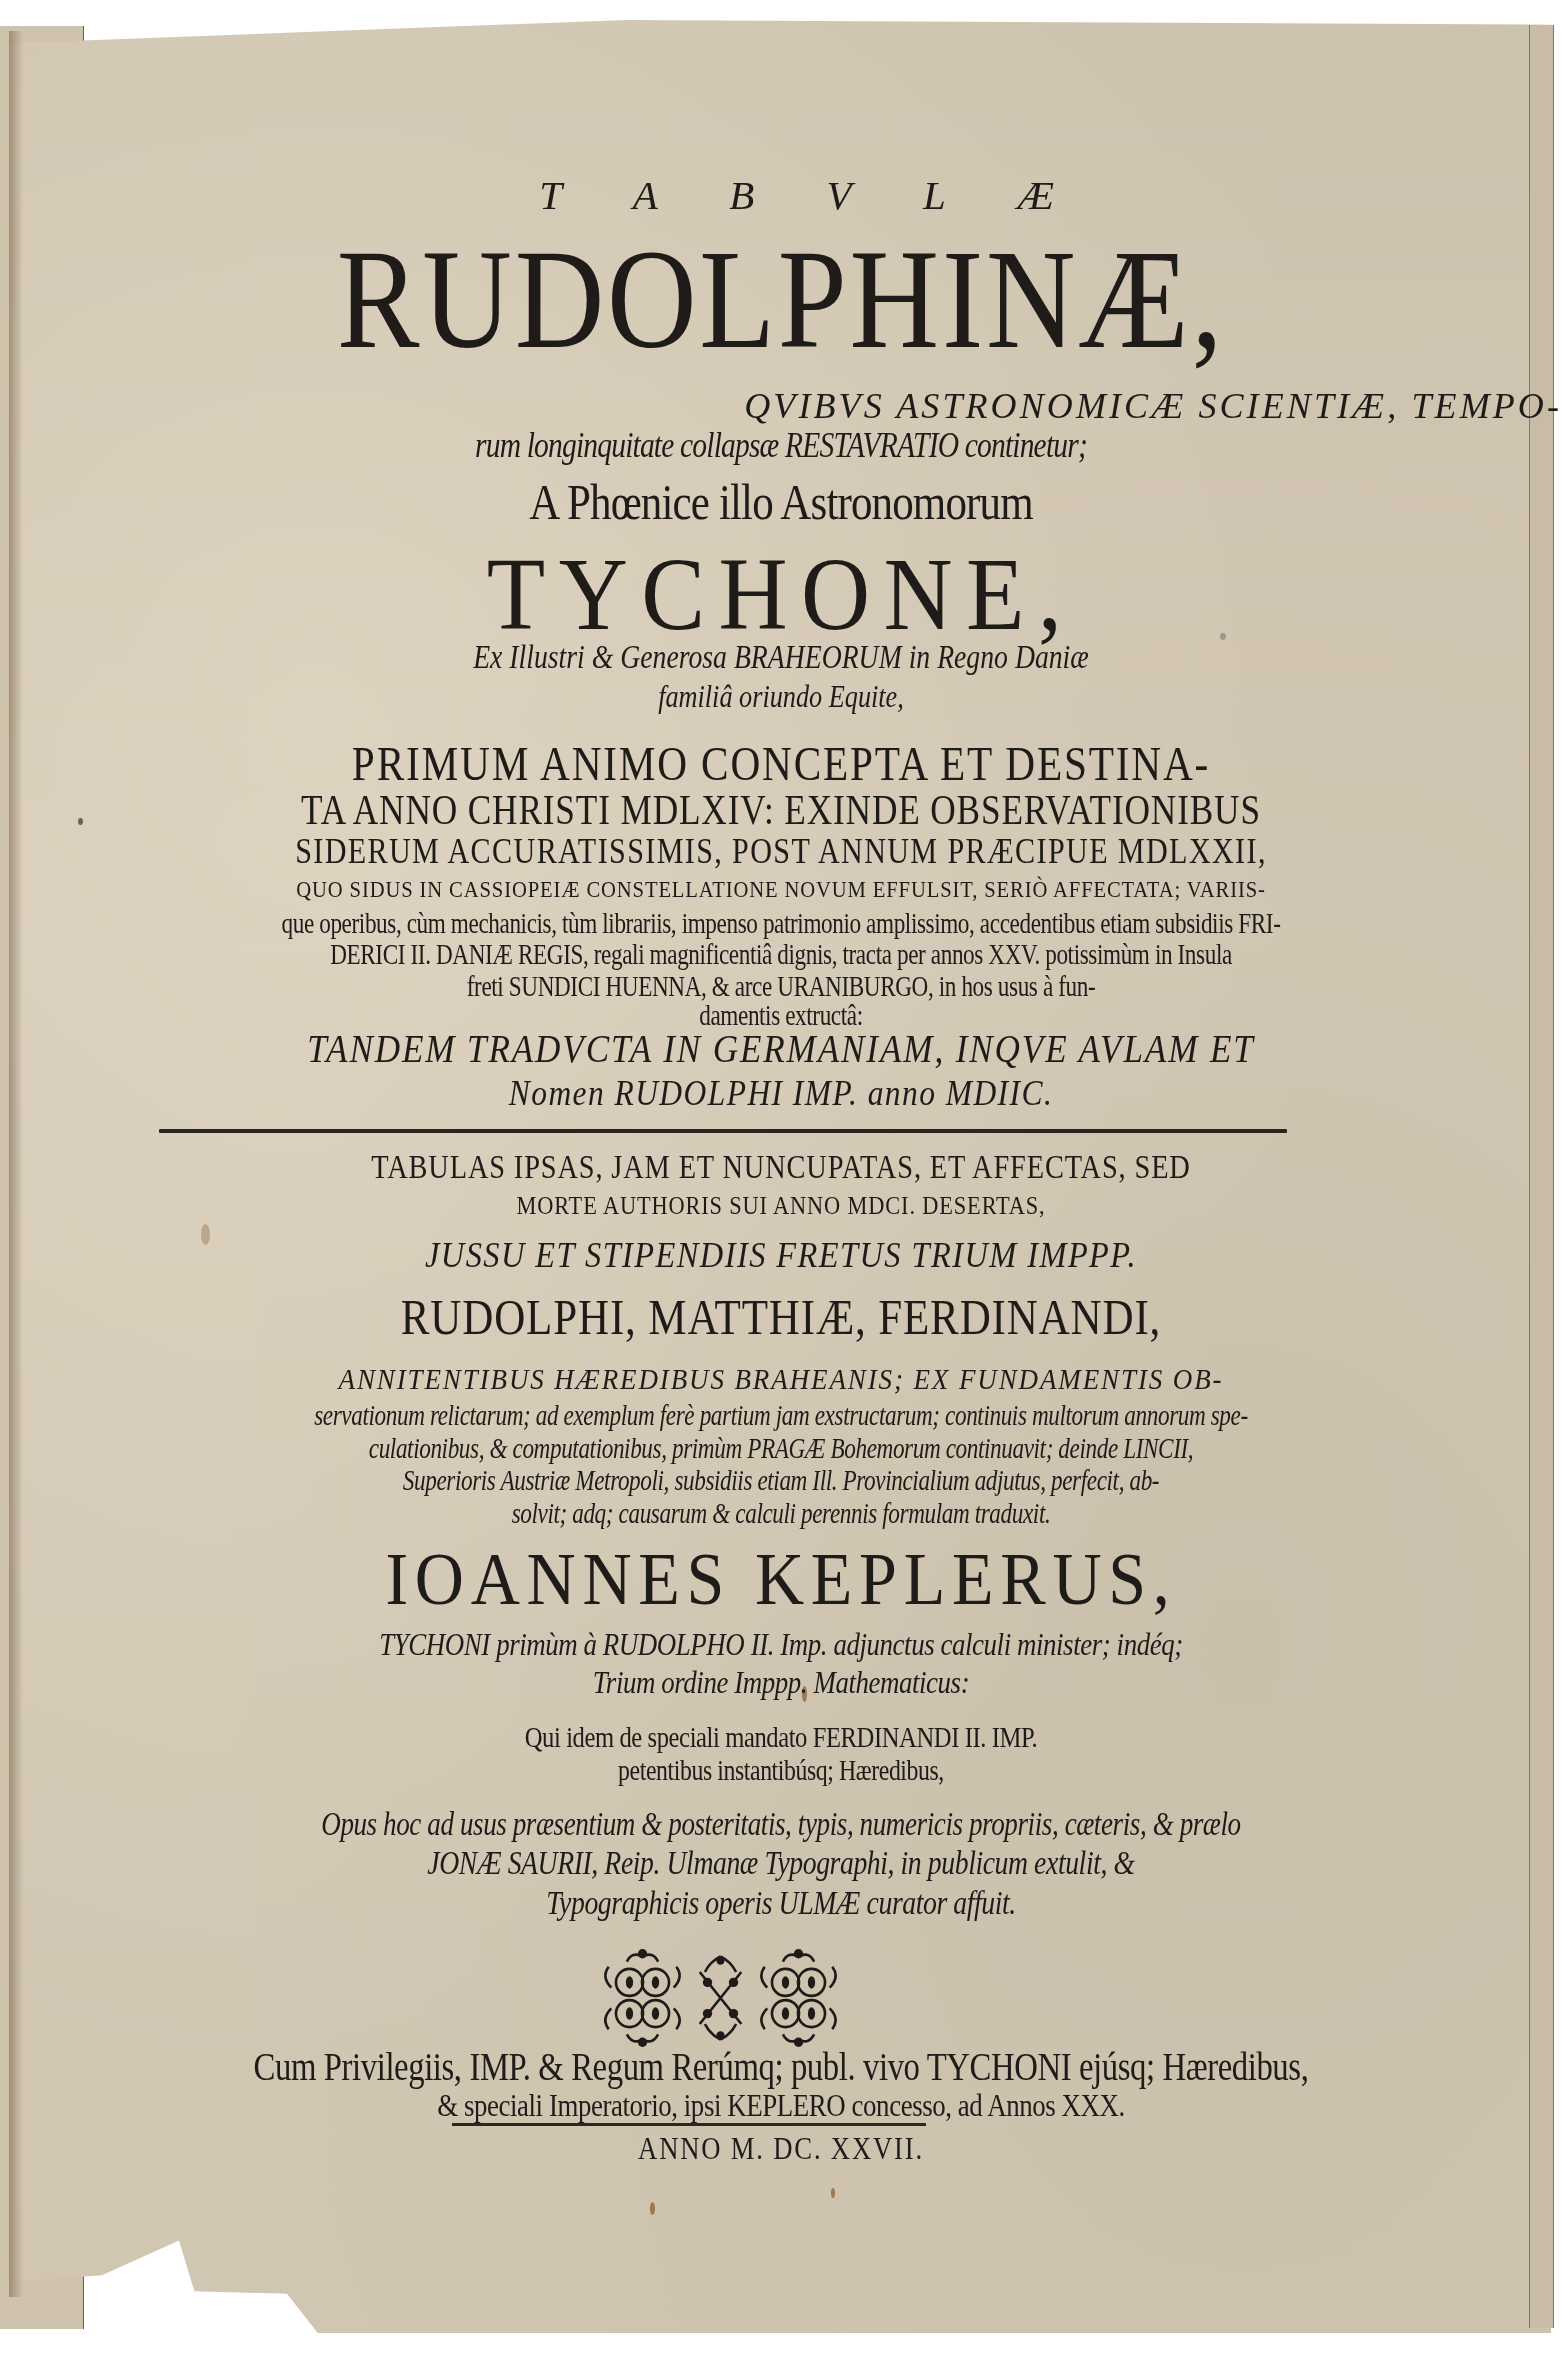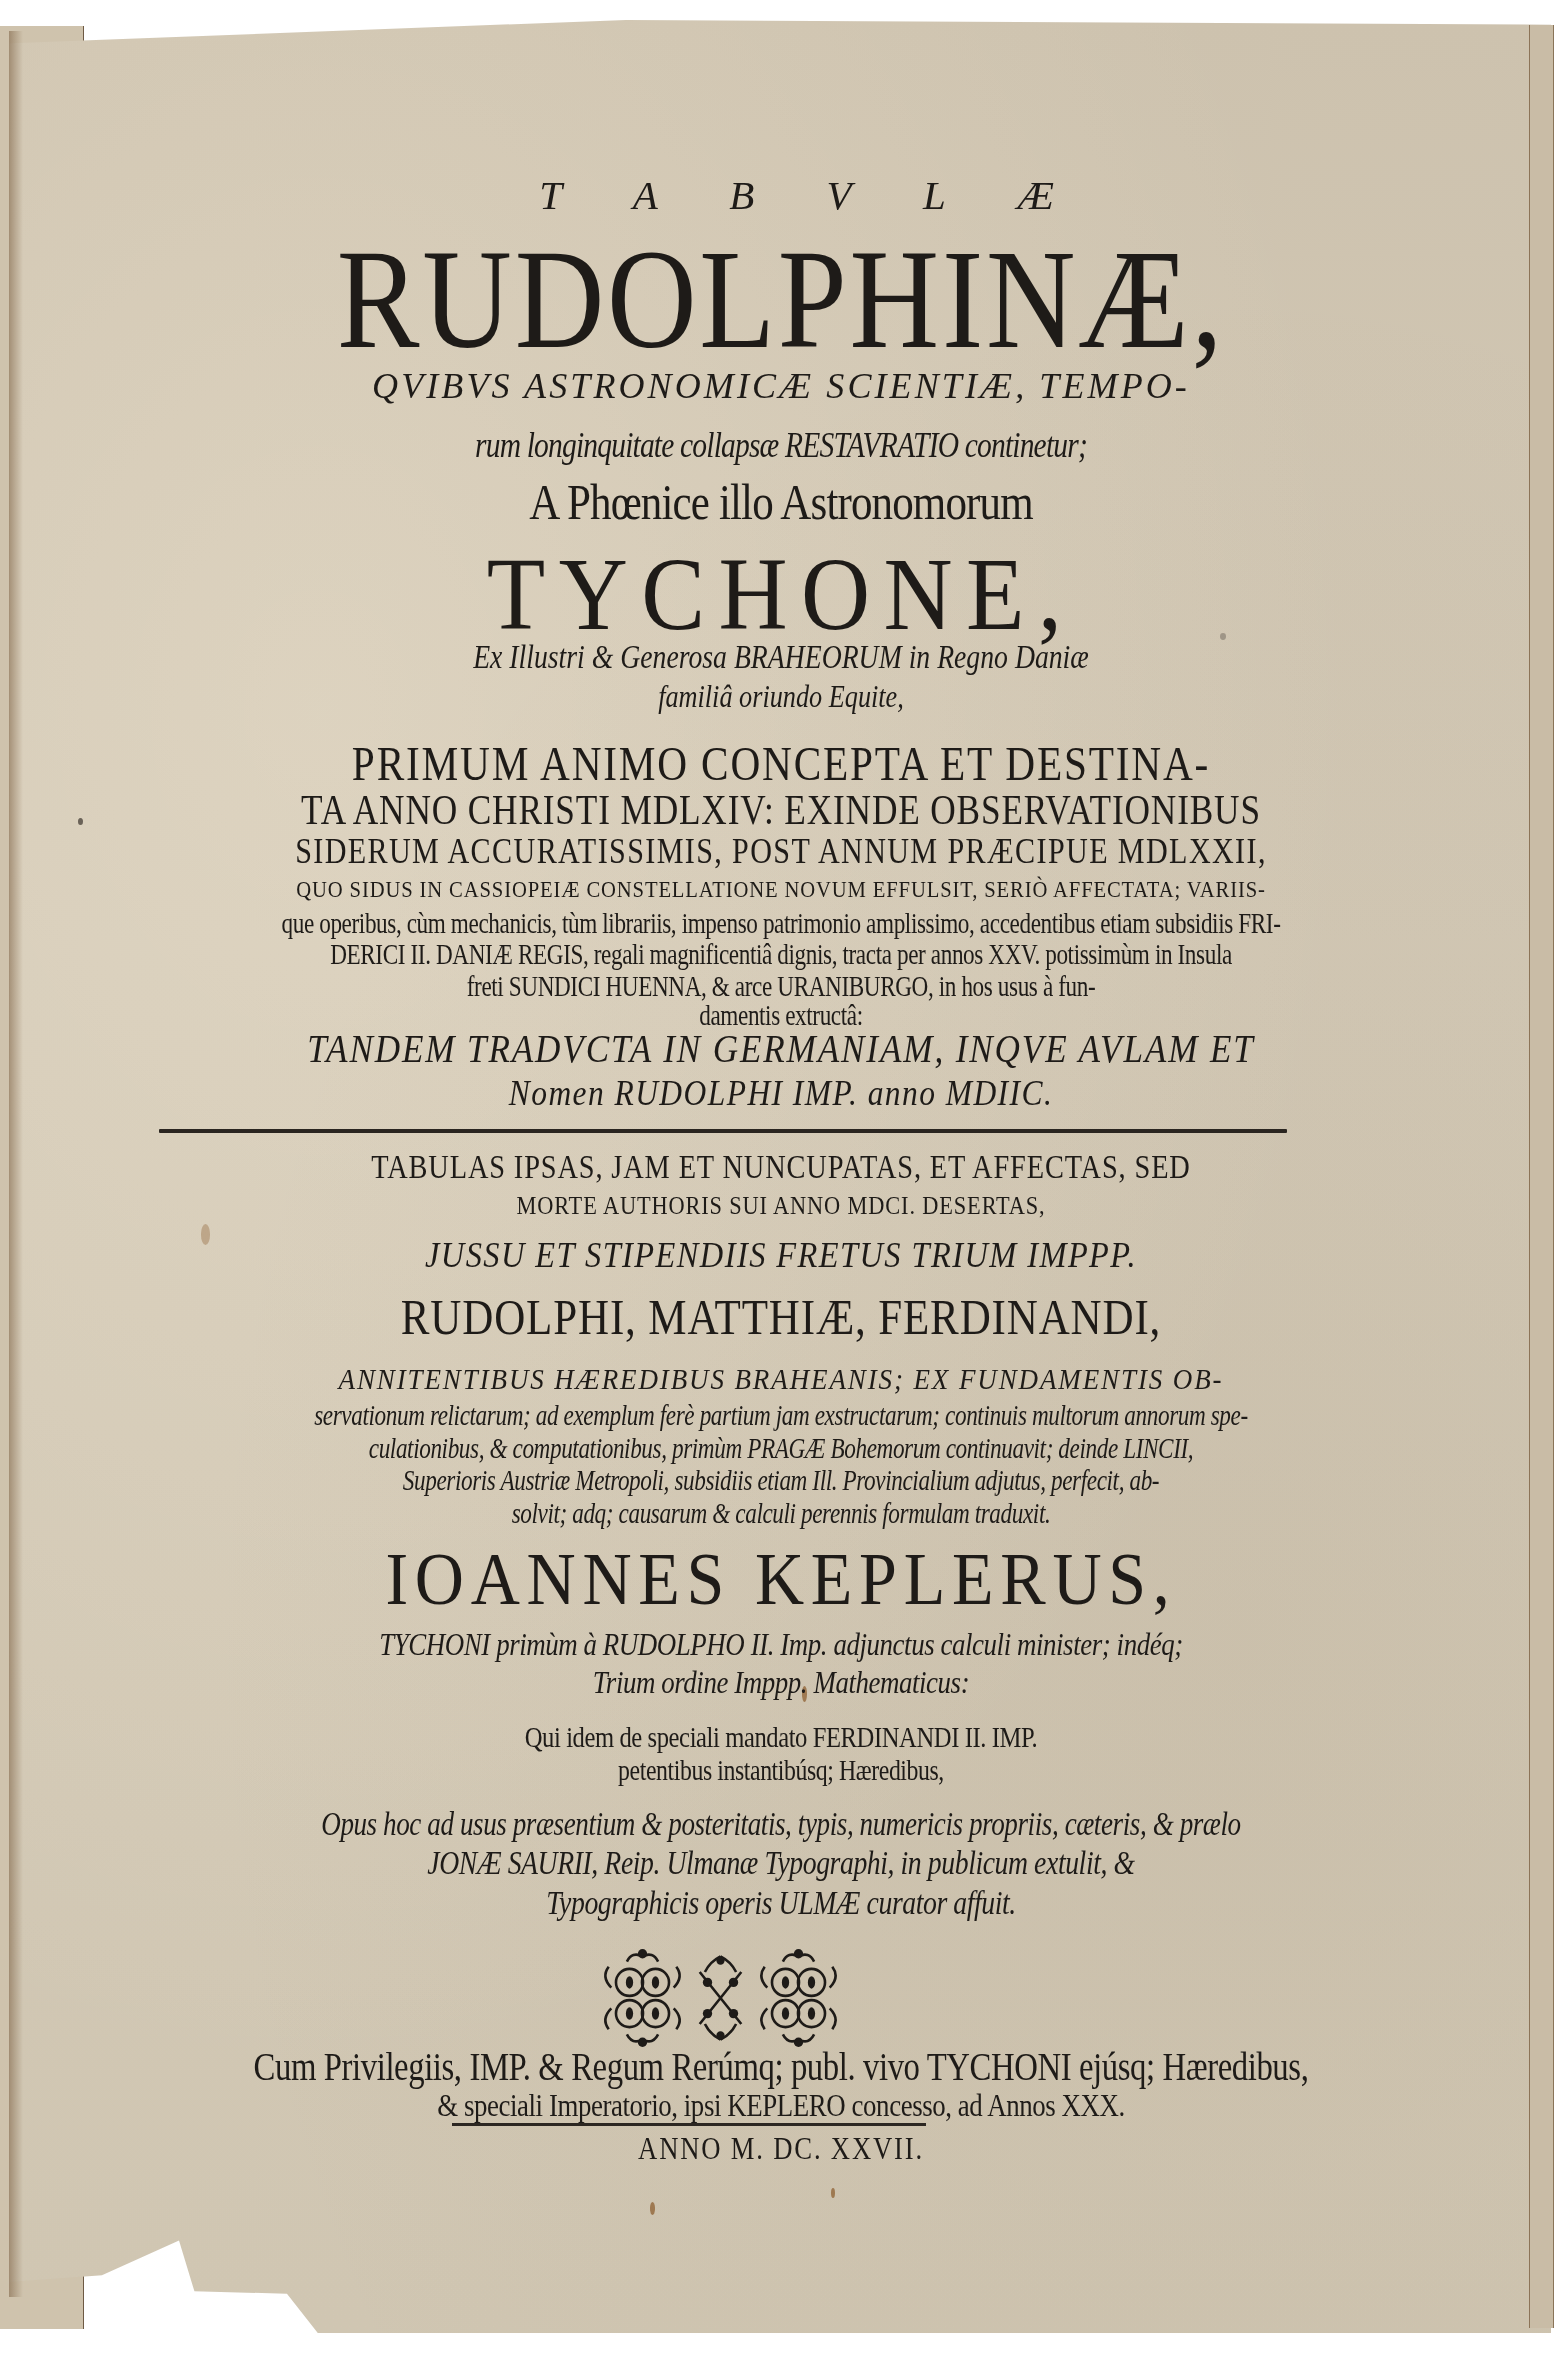--- a/index.html
+++ b/index.html
@@ -43,21 +43,21 @@
 
     
     .line {
       position: absolute; left: 0; width: 1562px;
       text-align: center; white-space: nowrap;
       line-height: 1;
     }
 
     .l-tabulae { top: 175px; font-size: 41px; letter-spacing: 31px; font-style: italic; padding-left: 31px; }
     .l-rudolphinae { top: 229px; font-size: 141px; letter-spacing: 3.1px; transform: scaleX(.88); }
-    .l-quibus { top: 368px; font-size: 36px; font-style: italic; letter-spacing: 3.1px; }
+    .l-quibus { top: 388px; font-size: 36px; font-style: italic; letter-spacing: 3.1px; text-align: right; }
     .l-rum { top: 427px; font-size: 36px; font-style: italic; letter-spacing: -1px; transform: scaleX(.82); }
     .l-phoenice { top: 477px; font-size: 50px; letter-spacing: -1px; transform: scaleX(.86); }
     .l-tychone { top: 542px; font-size: 104px; letter-spacing: 14.6px; transform: scaleX(.92); }
     .l-exillustri { top: 641px; font-size: 33px; font-style: italic; transform: scaleX(.84); }
     .l-familia { top: 680px; font-size: 32px; font-style: italic; transform: scaleX(.82); }
 
     .l-primum1 { top: 740px; font-size: 48px; letter-spacing: 2.1px; transform: scaleX(.86); }
     .l-primum2 { top: 789px; font-size: 42px; letter-spacing: 1px; transform: scaleX(.84); }
     .l-primum3 { top: 834px; font-size: 35px; letter-spacing: 1.6px; transform: scaleX(.86); }
     .l-quo { top: 877px; font-size: 24px; letter-spacing: 1px; transform: scaleX(.86); }

